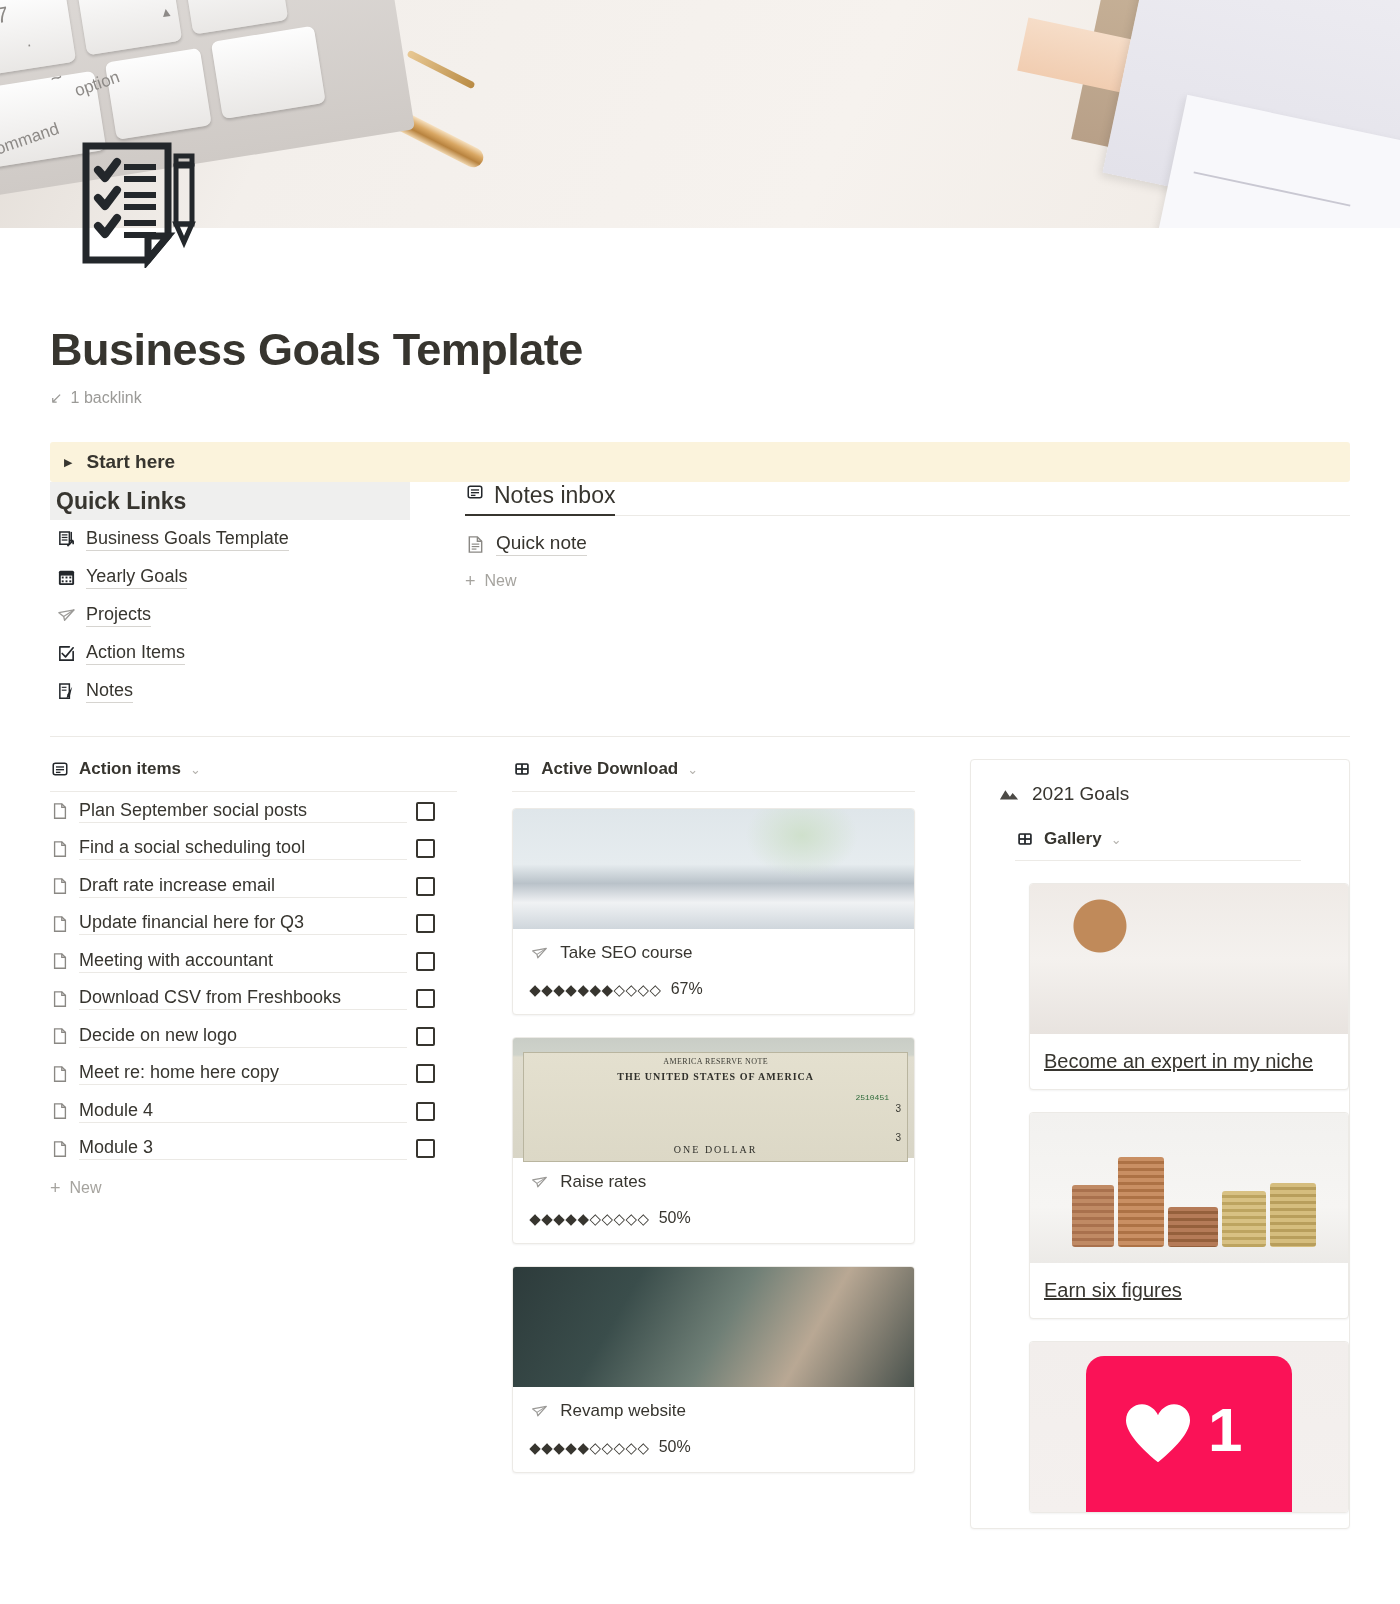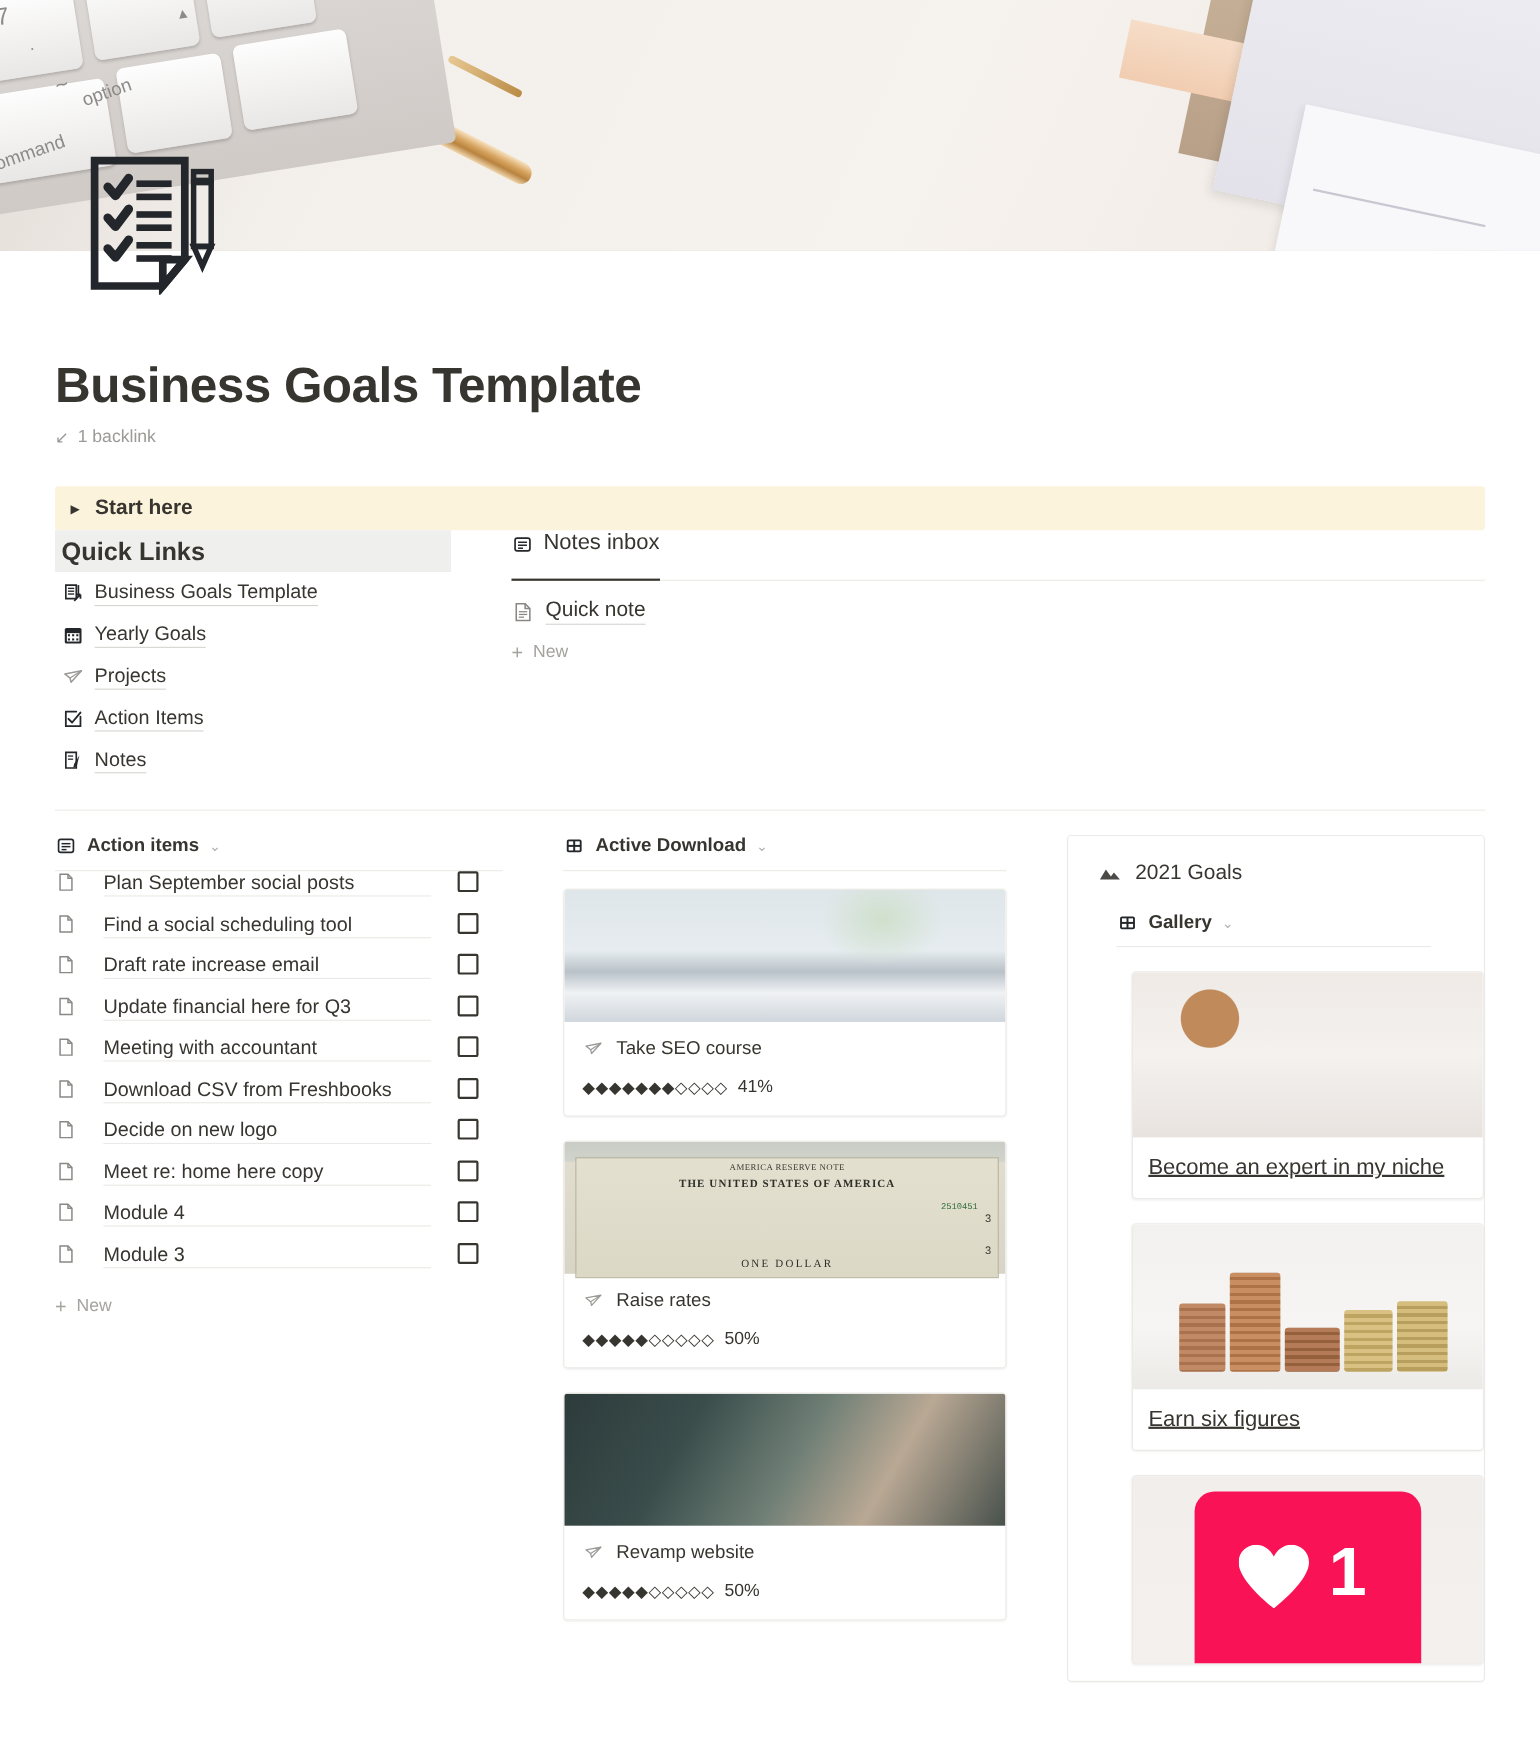--- a/index.html
+++ b/index.html
@@ -167,23 +167,23 @@
   }
   .link-row .lbl {
     font-size: 18px;
     border-bottom: 1px solid #d6d4d0;
     padding-bottom: 1px;
   }
   .ic { width: 20px; height: 20px; display: inline-flex; align-items: center; justify-content: center; flex: 0 0 20px; }
 
   .tabbar { position: relative; }
   .tab {
-    display: inline-flex; align-items: flex-end; gap: 9px;
-    padding-bottom: 21px;
-    font-size: 20px;
+    display: inline-flex; align-items: flex-start; gap: 9px;
+    padding-bottom: 5px;
+    font-size: 23px;
     border-bottom: 2px solid #37352f;
   }
   .tabline {
     border-bottom: 1px solid #eceae6;
     margin-top: -1px;
   }
   .inbox-row {
     display: flex; align-items: center; gap: 11px;
     height: 44px;
     margin-top: 6px;
@@ -206,23 +206,23 @@
 
   .db-header {
     display: flex; align-items: center; gap: 9px;
     font-size: 17px; font-weight: bold;
     padding-bottom: 12px;
   }
   .db-header .chev { color: #b4b2ad; font-size: 13px; font-weight: normal; }
   .db-rule { border-top: 1px solid #eceae6; }
 
   .ai-row {
-    display: flex; align-items: flex-start;
+    display: flex; align-items: center;
     height: 37.5px;
-    gap: 24px;
+    gap: 9px;
   }
   .ai-row .lbl {
     font-size: 18px;
     border-bottom: 1px solid #ebe9e5;
     padding-bottom: 1px;
     flex: 1;
   }
   .cbox {
     width: 19px; height: 19px;
     border: 2px solid #37352f;
@@ -701,21 +701,21 @@
               <svg viewBox="0 0 20 20" width="17" height="17">
                   <path d="M2 7 L18 4 L8 15 L7 11 Z" fill="none" stroke="#9b9a97" stroke-width="1.4" stroke-linejoin="round"></path>
                   <path d="M7 11 L18 4" stroke="#9b9a97" stroke-width="1.2" fill="none"></path>
                 </svg>
             </span>
             <span>Take SEO course</span>
           </div>
           <div class="pcard-prog">
             <span class="dia dia-on">◆◆◆◆◆◆◆</span>
               <span class="dia dia-off">◇◇◇◇</span>
-            <span class="pct">41%</span>
+            <span class="pct">67%</span>
           </div>
         </div>
       </div>
 
       <div class="pcard">
         <div class="pcard-img img-money">
           <div class="money-note">
             <div class="mn-top">AMERICA RESERVE NOTE</div>
             <div class="mn-mid">THE UNITED STATES OF AMERICA</div>
             <div class="mn-bot">ONE DOLLAR</div>

